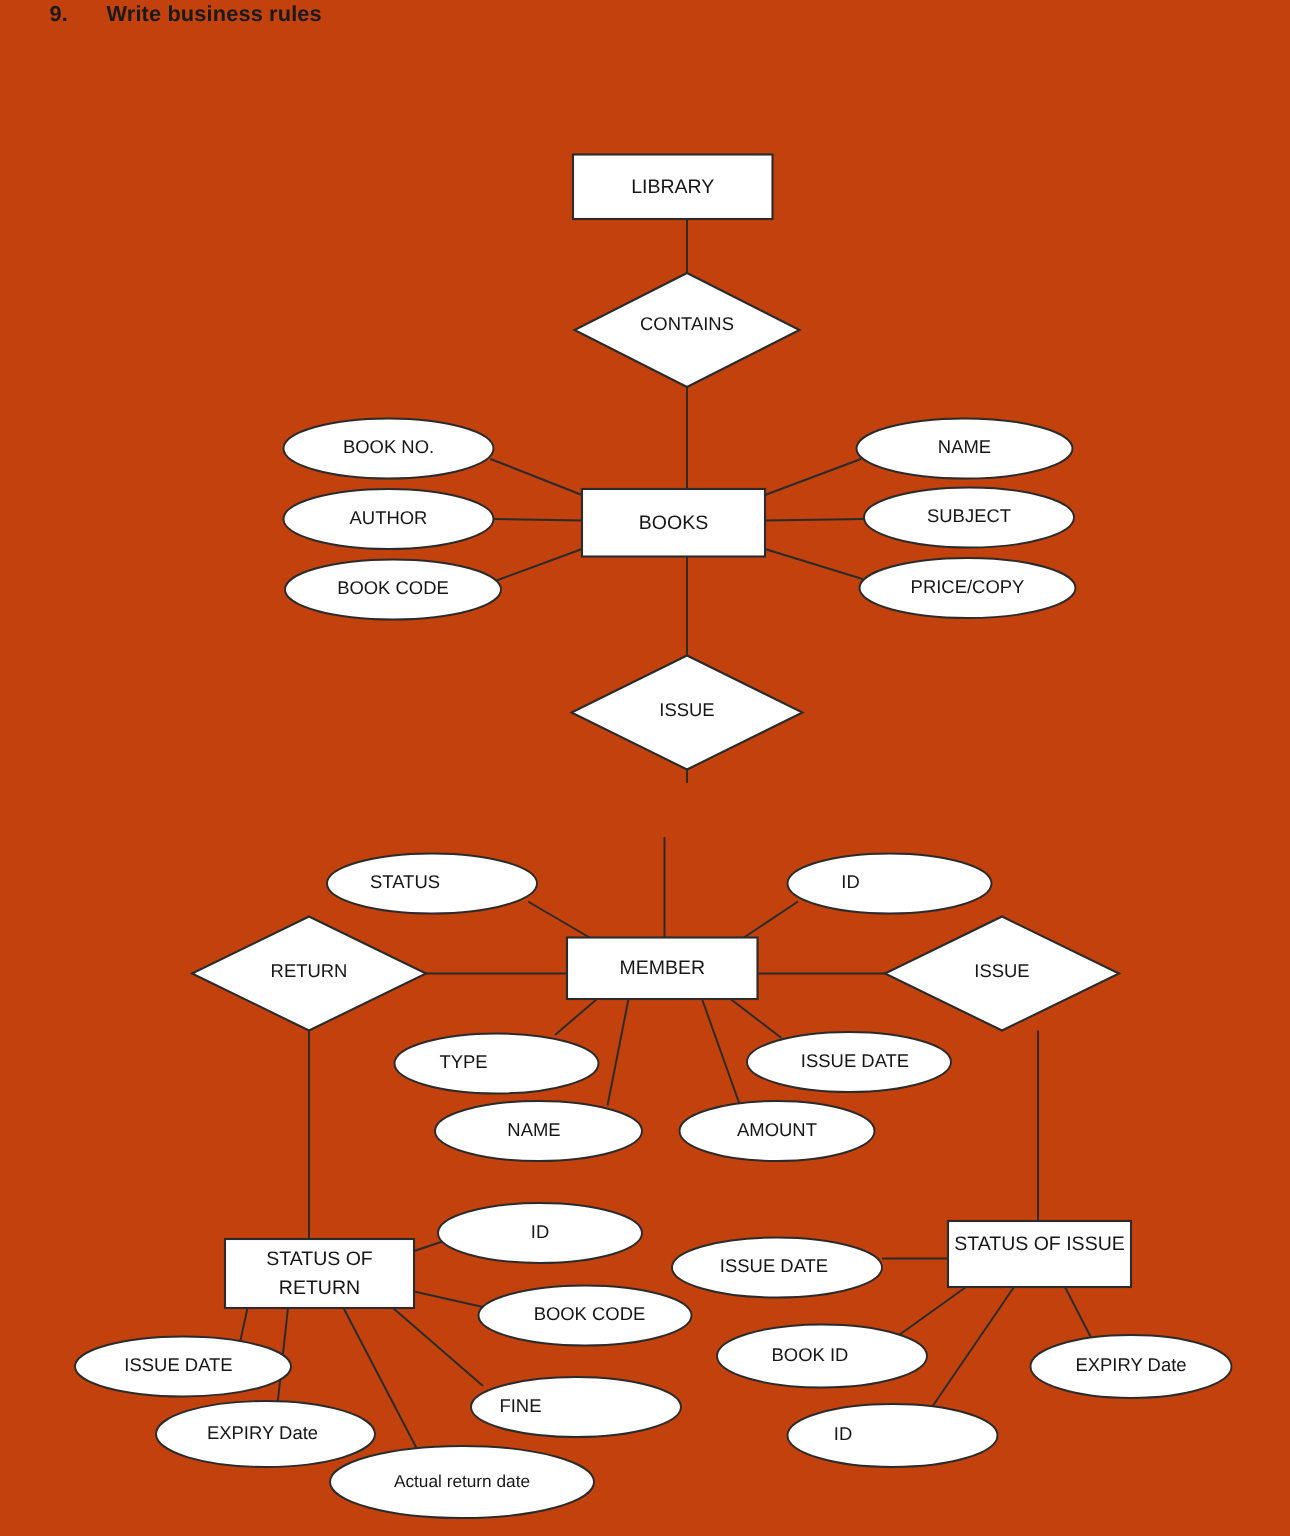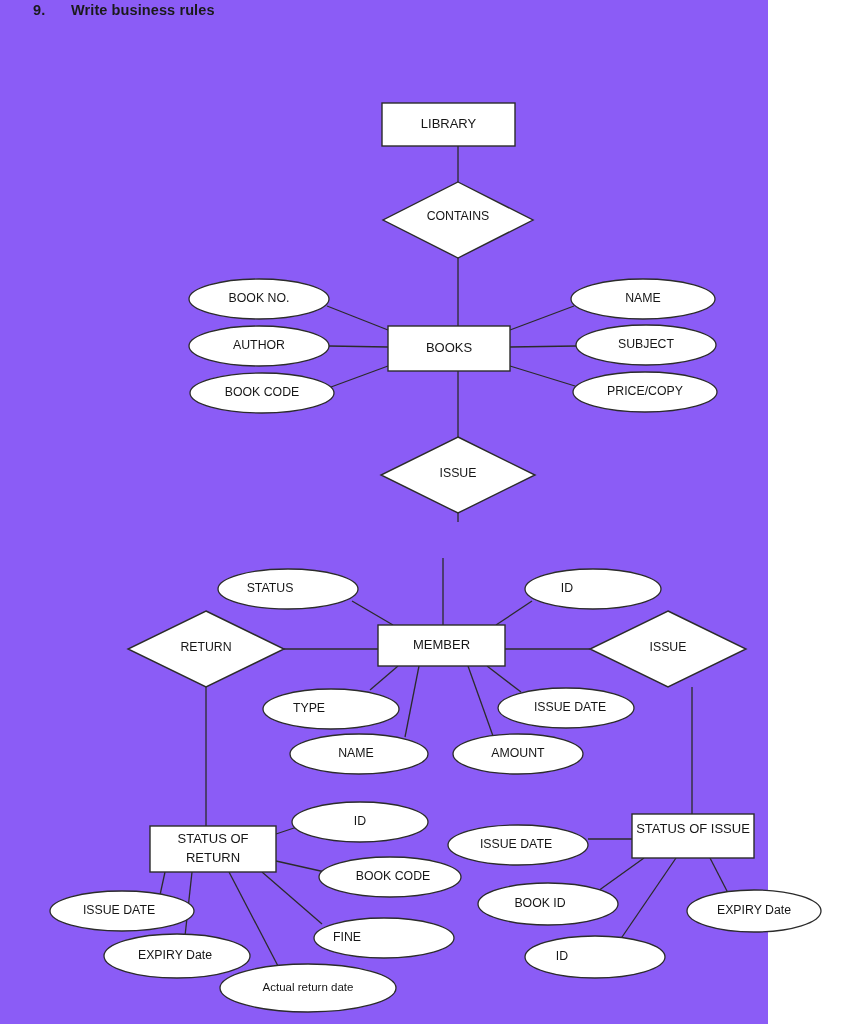--- a/index.html
+++ b/index.html
@@ -10,23 +10,23 @@
   }
   body {
     width: 860px;
     height: 1024px;
     position: relative;
     font-family: "Liberation Sans", sans-serif;
     overflow: hidden;
   }
   #page {
     position: relative;
-    width: 768px;
+    width: 860px;
     height: 1024px;
-    background: #8b5cf6;
+    background: #c2410c;
   }
   .question-heading {
     position: absolute;
     left: 33px;
     top: 2px;
     font-size: 14.5px;
     font-weight: bold;
     color: #1a1a1a;
     letter-spacing: 0.1px;
     white-space: nowrap;

